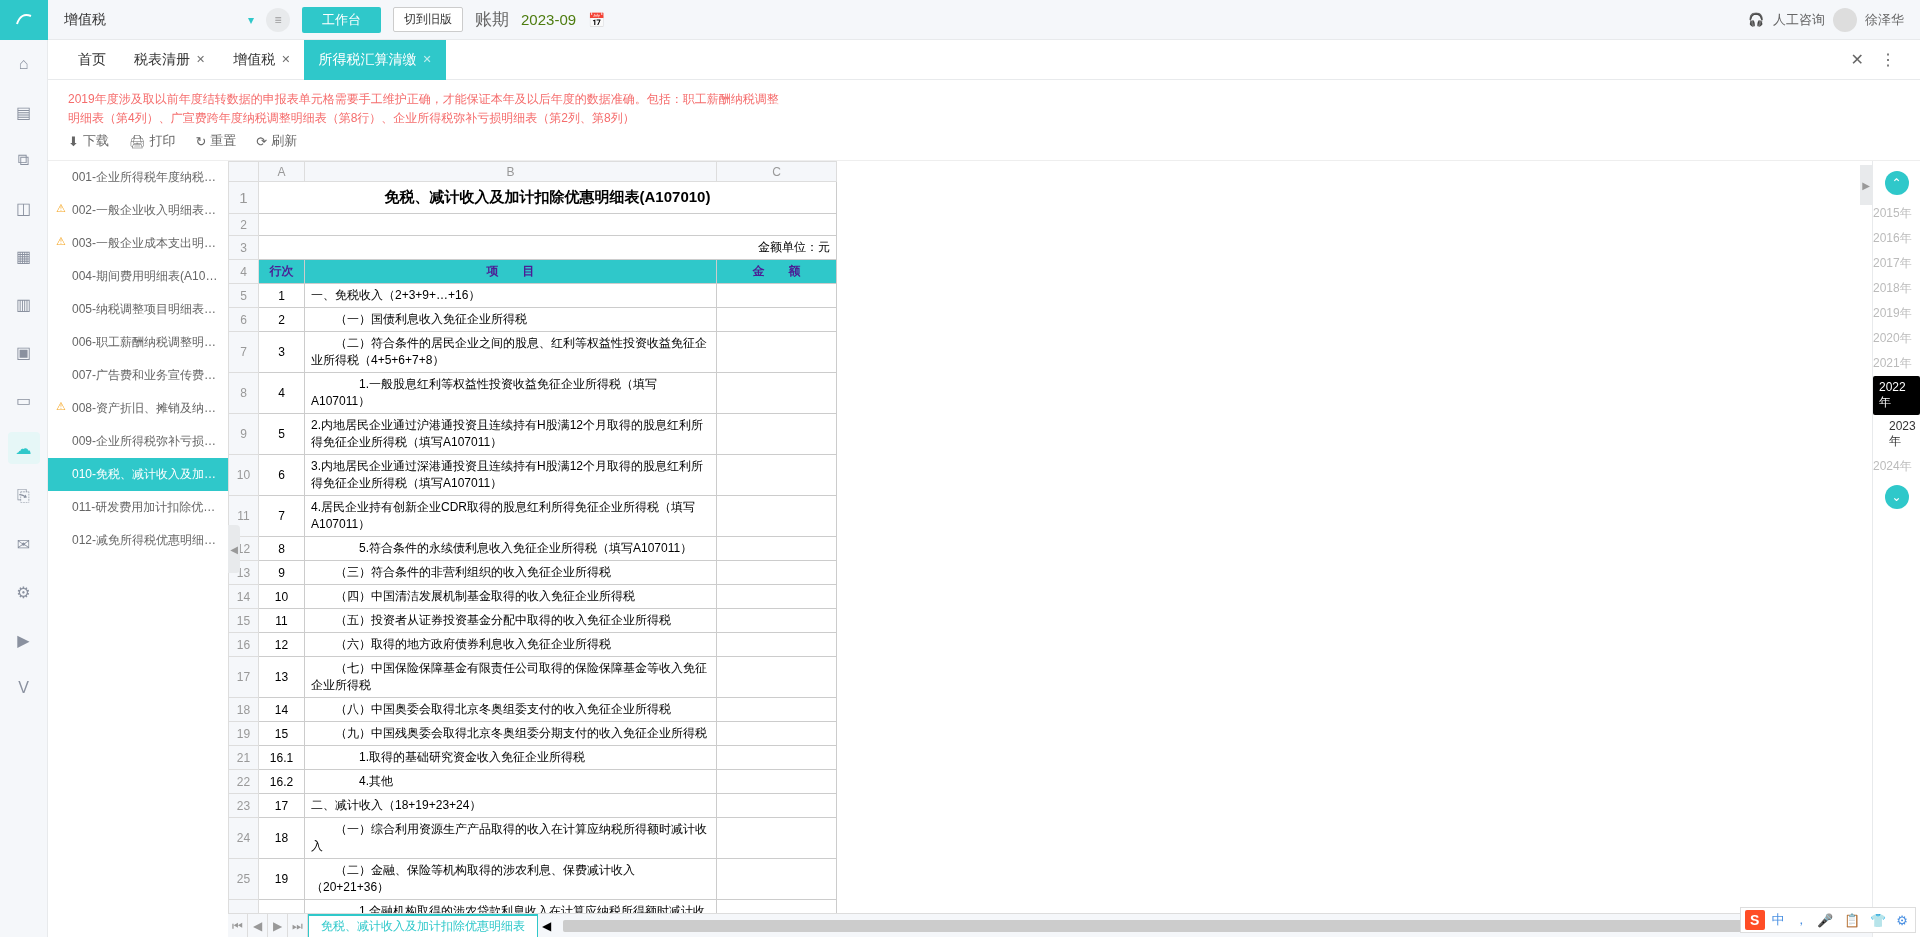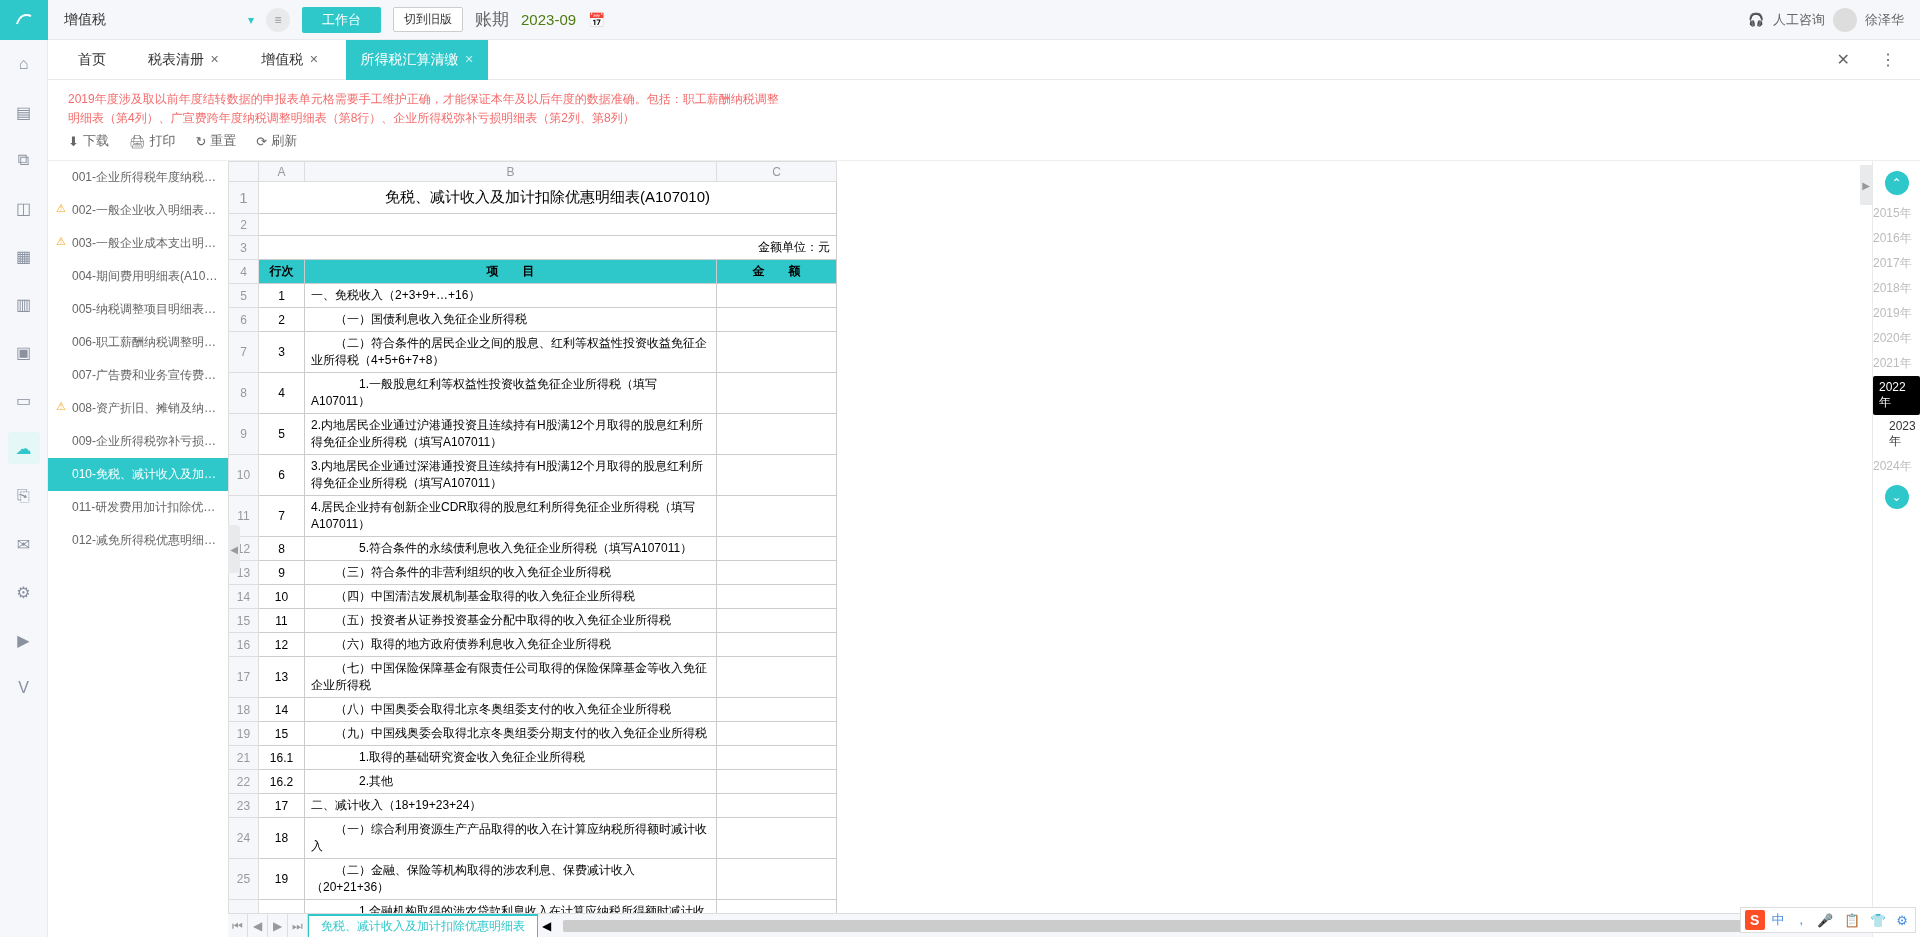--- a/index.html
+++ b/index.html
@@ -44,21 +44,21 @@
 }
 .topbar-label { font-size: 17px; color: #666; }
 .topbar-date { font-size: 15px; color: #4d7c0f; }
 .date-icon { color: #2fc8ca; font-size: 14px; }
 .topbar-spacer { flex: 1; }
 .topbar-right { display: flex; align-items: center; gap: 8px; font-size: 13px; color: #666; }
 .avatar { width: 24px; height: 24px; border-radius: 50%; background: #ddd; }
 
 .tabs-bar {
   height: 40px; display: flex; align-items: center; padding: 0 16px;
-  border-bottom: 1px solid #e8eaec; gap: 14px;
+  border-bottom: 1px solid #e8eaec; gap: 0;
 }
 .tab-item {
   padding: 0 14px; height: 40px; display: flex; align-items: center;
   font-size: 14px; color: #333; cursor: pointer; gap: 6px;
 }
 .tab-item.active { background: #2fc8ca; color: #fff; }
 .tab-close { font-size: 11px; opacity: 0.7; }
 .tabs-spacer { flex: 1; }
 .tabs-close-all { color: #666; cursor: pointer; padding: 0 8px; font-size: 16px; }
 
@@ -101,23 +101,23 @@
 .sheet th.col-hdr, .sheet td.row-hdr {
   background: #f5f7fa; color: #999; text-align: center; border: 1px solid #ddd;
   font-weight: normal;
 }
 .sheet th.col-hdr { height: 20px; }
 .sheet td.row-hdr { width: 30px; }
 .sheet td { border: 1px solid #ccc; padding: 3px 6px; height: 22px; background: #fff; }
 .sheet .col-A { width: 46px; text-align: center; }
 .sheet .col-B { width: 412px; }
 .sheet .col-C { width: 120px; }
-.title-row td { text-align: center; font-weight: normal; font-size: 15px; height: 32px; }
+.title-row td { text-align: center; font-weight: bold; font-size: 15px; height: 32px; }
 .unit-row td { text-align: right; font-size: 12px; }
-.header-row td { background: #2fc8ca; color: #000000; text-align: center; font-weight: bold; }
+.header-row td { background: #2fc8ca; color: #4c1d95; text-align: center; font-weight: bold; }
 .header-row td.row-hdr { background: #f5f7fa; color: #999; }
 
 .sheet-bottom {
   height: 24px; border-top: 1px solid #ddd; display: flex; align-items: stretch;
   font-size: 12px; background: #f5f7fa;
 }
 .sheet-nav-btn {
   width: 20px; display: flex; align-items: center; justify-content: center;
   color: #999; cursor: pointer; border-right: 1px solid #ddd;
 }
@@ -372,21 +372,21 @@
                   </tr>
                   <tr>
                     <td class="row-hdr">21</td>
                     <td class="col-A">16.1</td>
                     <td class="col-B">　　　　1.取得的基础研究资金收入免征企业所得税</td>
                     <td class="col-C"></td>
                   </tr>
                   <tr>
                     <td class="row-hdr">22</td>
                     <td class="col-A">16.2</td>
-                    <td class="col-B">　　　　2.其他</td>
+                    <td class="col-B">　　　　4.其他</td>
                     <td class="col-C"></td>
                   </tr>
                   <tr>
                     <td class="row-hdr">23</td>
                     <td class="col-A">17</td>
                     <td class="col-B">二、减计收入（18+19+23+24）</td>
                     <td class="col-C"></td>
                   </tr>
                   <tr>
                     <td class="row-hdr">24</td>

